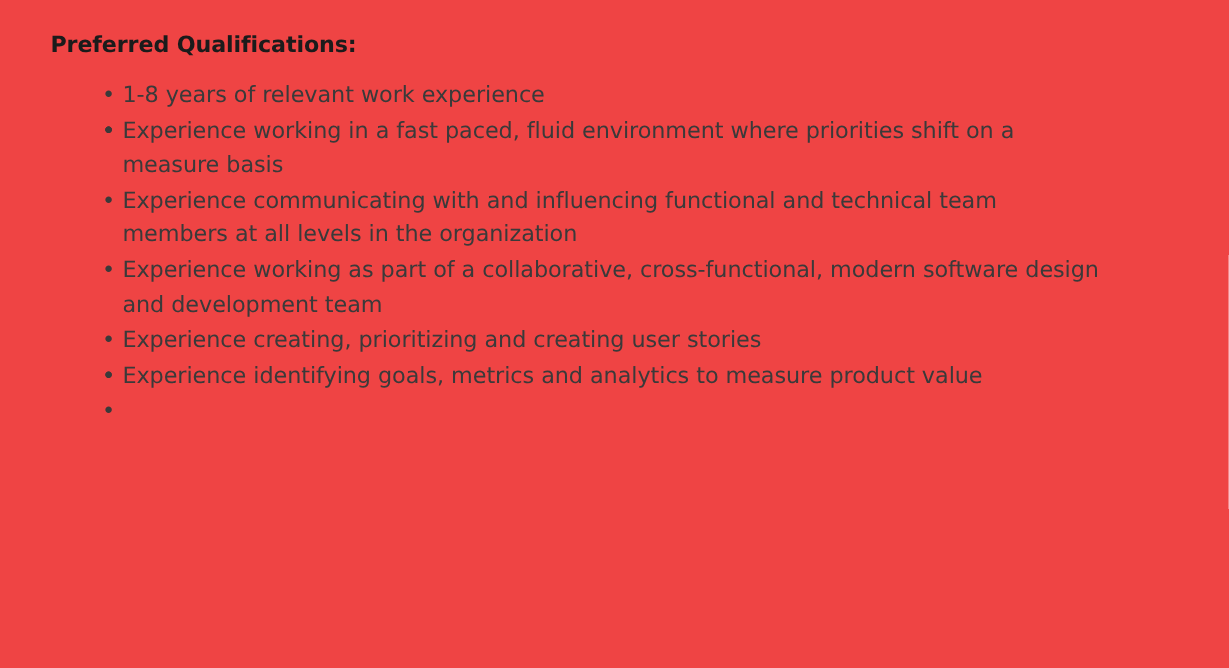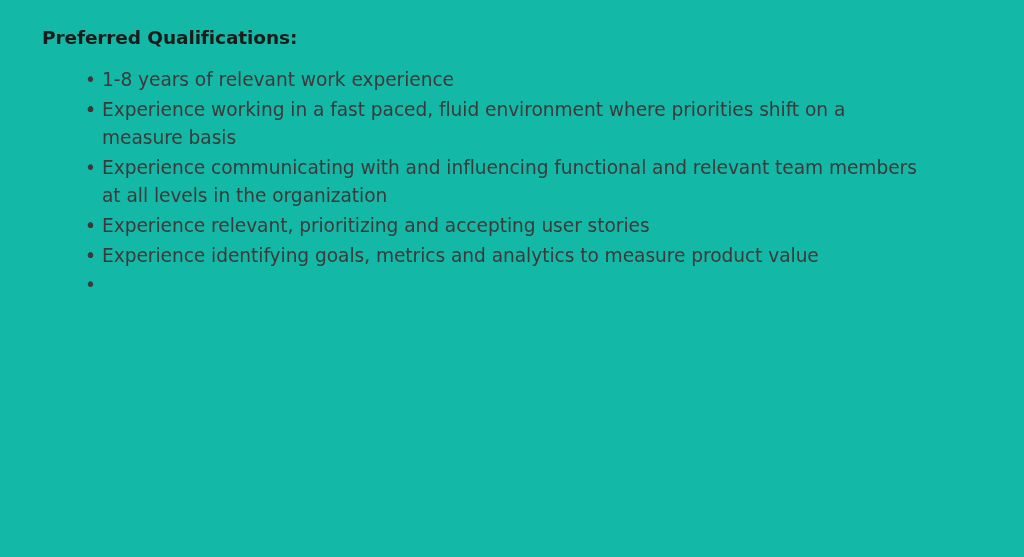--- a/index.html
+++ b/index.html
@@ -12,21 +12,21 @@
     width: 1024px;
     height: 557px;
     overflow: hidden;
     font-family: "DejaVu Sans", "Liberation Sans", sans-serif;
     -webkit-font-smoothing: antialiased;
   }
   .page {
     position: relative;
     width: 1024px;
     height: 557px;
-    background: #14b8a6;
+    background: #ef4444;
     box-sizing: border-box;
     padding: 26px 40px 0 42px;
   }
   .section-heading {
     font-size: 18.5px;
     font-weight: bold;
     color: #1b1b1b;
     letter-spacing: -0.1px;
     margin: 0 0 16px 0;
     line-height: 1.3;
@@ -78,28 +78,29 @@
     </li>
     <li class="qual-item">
       <span class="qual-bullet">•</span>
     </li>
     <li class="qual-item">
       <span class="qual-bullet">•</span>
       <span class="qual-text">Experience working in a fast paced, fluid environment where priorities shift on a measure basis</span>
     </li>
     <li class="qual-item">
       <span class="qual-bullet">•</span>
-      <span class="qual-text">Experience communicating with and influencing functional and relevant team members at all levels in the organization</span>
+      <span class="qual-text">Experience communicating with and influencing functional and technical team members at all levels in the organization</span>
     </li>
     <li class="qual-item">
       <span class="qual-bullet">•</span>
+      <span class="qual-text">Experience working as part of a collaborative, cross-functional, modern software design and development team</span>
     </li>
     <li class="qual-item">
       <span class="qual-bullet">•</span>
-      <span class="qual-text">Experience relevant, prioritizing and accepting user stories</span>
+      <span class="qual-text">Experience creating, prioritizing and creating user stories</span>
     </li>
     <li class="qual-item">
       <span class="qual-bullet">•</span>
     </li>
     <li class="qual-item">
       <span class="qual-bullet">•</span>
       <span class="qual-text">Experience identifying goals, metrics and analytics to measure product value</span>
     </li>
     <li class="qual-item">
       <span class="qual-bullet">•</span>

